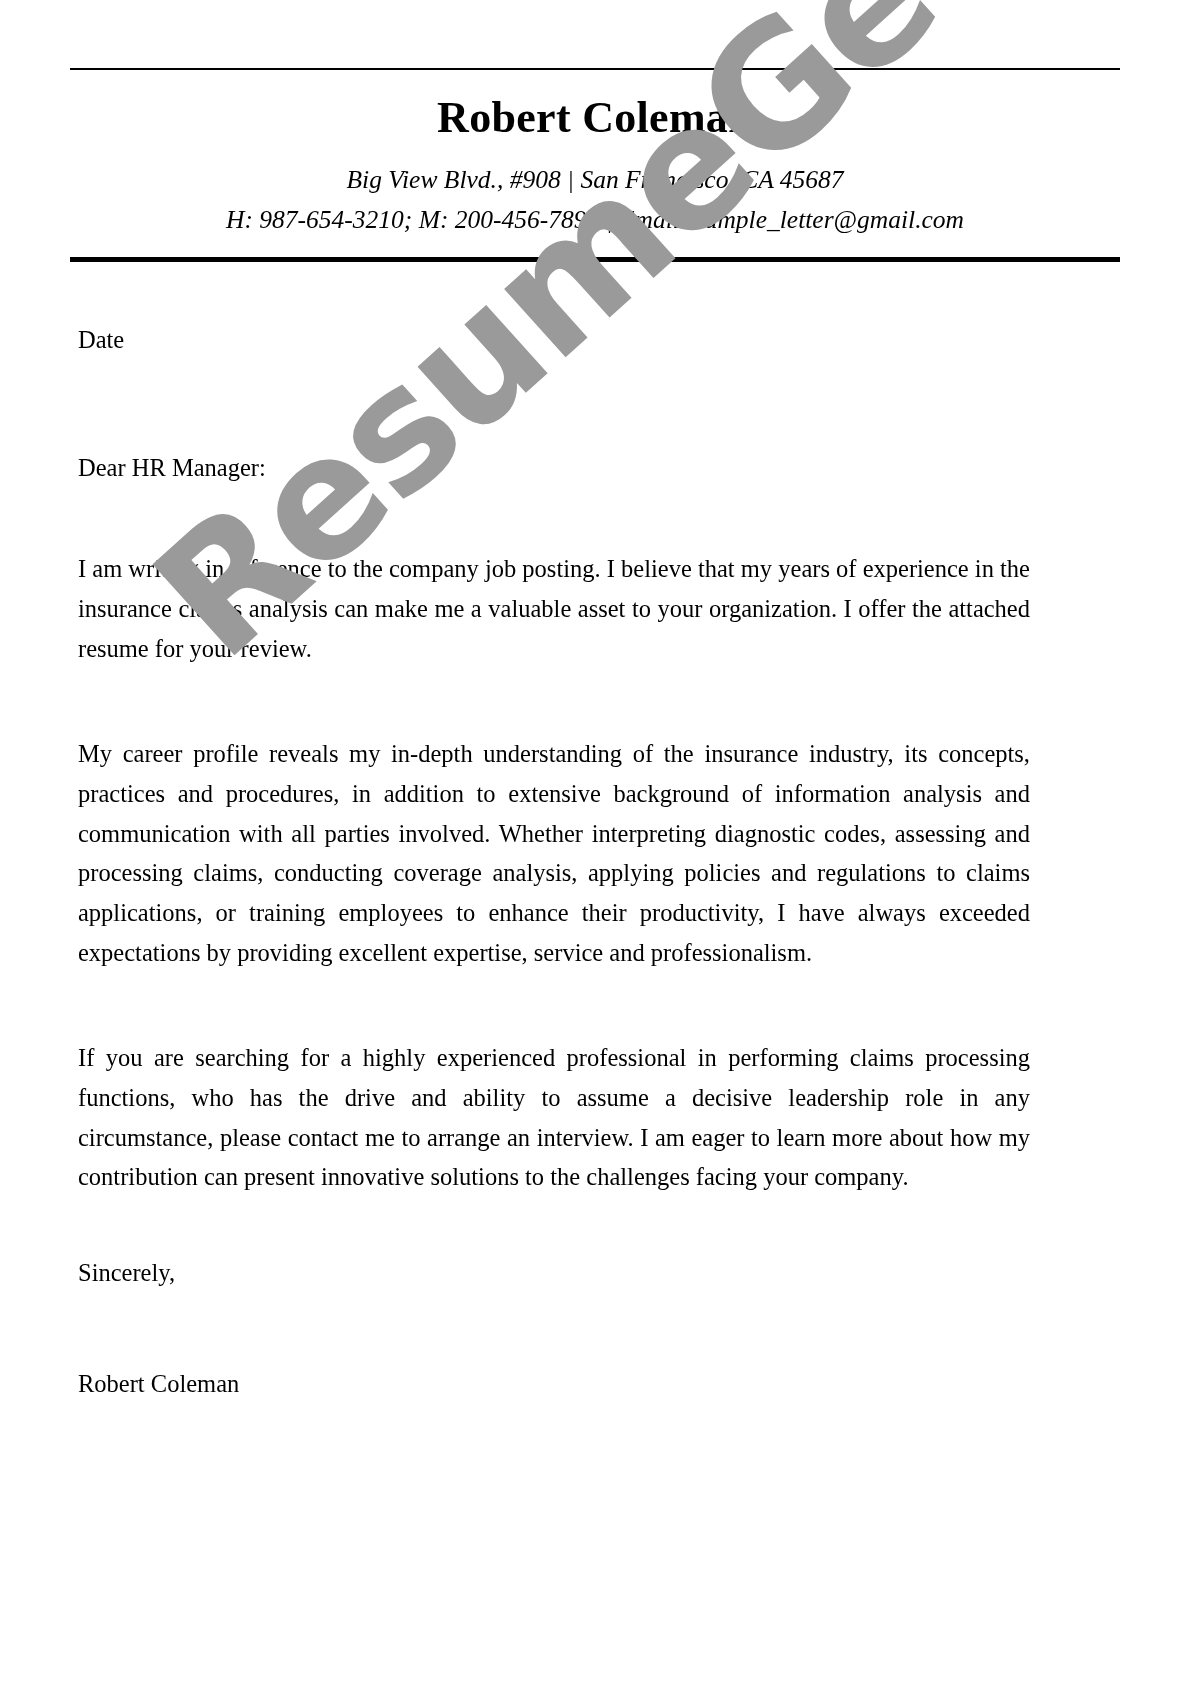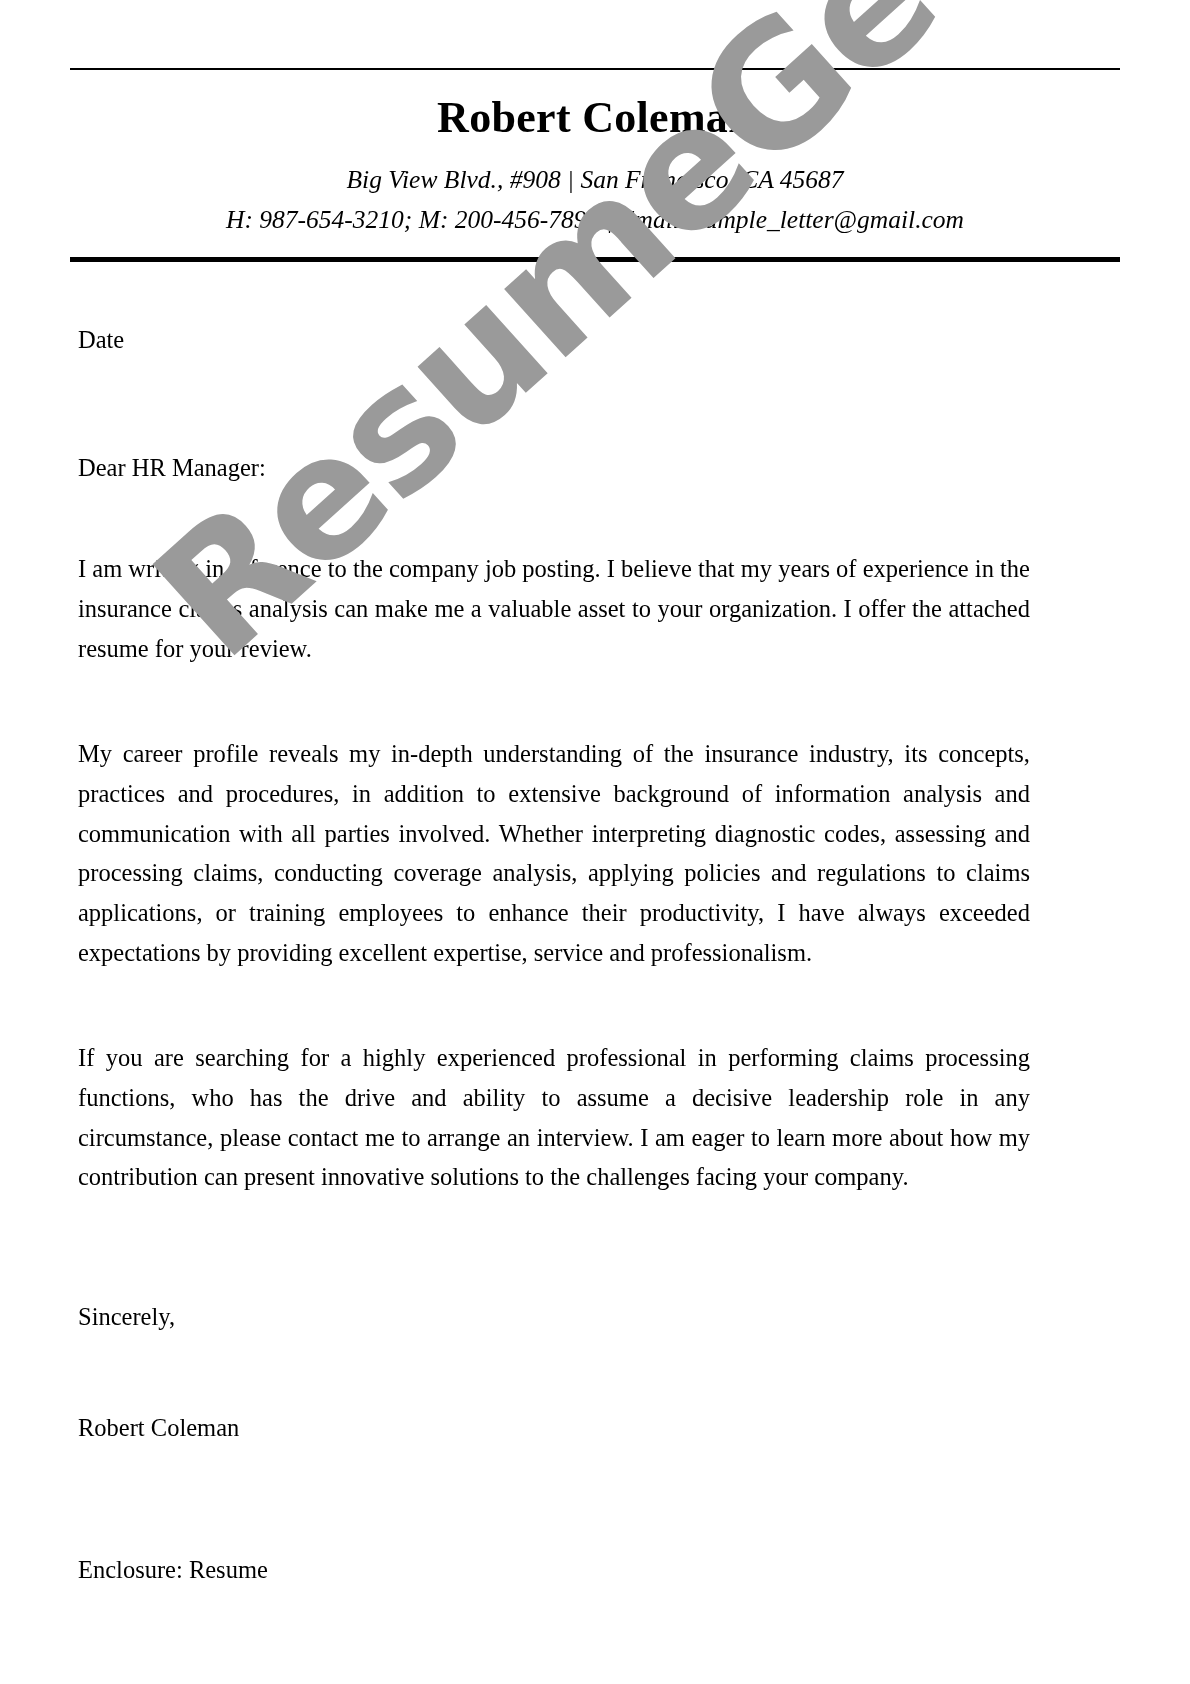--- a/index.html
+++ b/index.html
@@ -100,21 +100,21 @@
     margin-top: 96px;
   }
 
   .para {
     text-align: justify;
     margin-top: 66px;
     line-height: 1.62;
   }
 
   .closing {
-    margin-top: 104px;
+    margin-top: 60px;
   }
   .sig-name {
     margin-top: 80px;
   }
   .enclosure {
     margin-top: 110px;
   }
 </style>
 </head>
 <body>
@@ -143,16 +143,15 @@
     <p class="para">I am writing in reference to the company job posting. I believe that my years of experience in the insurance claims analysis can make me a valuable asset to your organization. I offer the attached resume for your review.</p>
 
     <p class="para">My career profile reveals my in-depth understanding of the insurance industry, its concepts, practices and procedures, in addition to extensive background of information analysis and communication with all parties involved. Whether interpreting diagnostic codes, assessing and processing claims, conducting coverage analysis, applying policies and regulations to claims applications, or training employees to enhance their productivity, I have always exceeded expectations by providing excellent expertise, service and professionalism.</p>
 
     <p class="para">If you are searching for a highly experienced professional in performing claims processing functions, who has the drive and ability to assume a decisive leadership role in any circumstance, please contact me to arrange an interview. I am eager to learn more about how my contribution can present innovative solutions to the challenges facing your company.</p>
 
     <div class="closing">Sincerely,</div>
 
     <div class="sig-name">Robert Coleman</div>
 
-    <div class="enclosure">Enclosure: Resume</div>
 
   </div>
 </div>
 
 </body></html>

